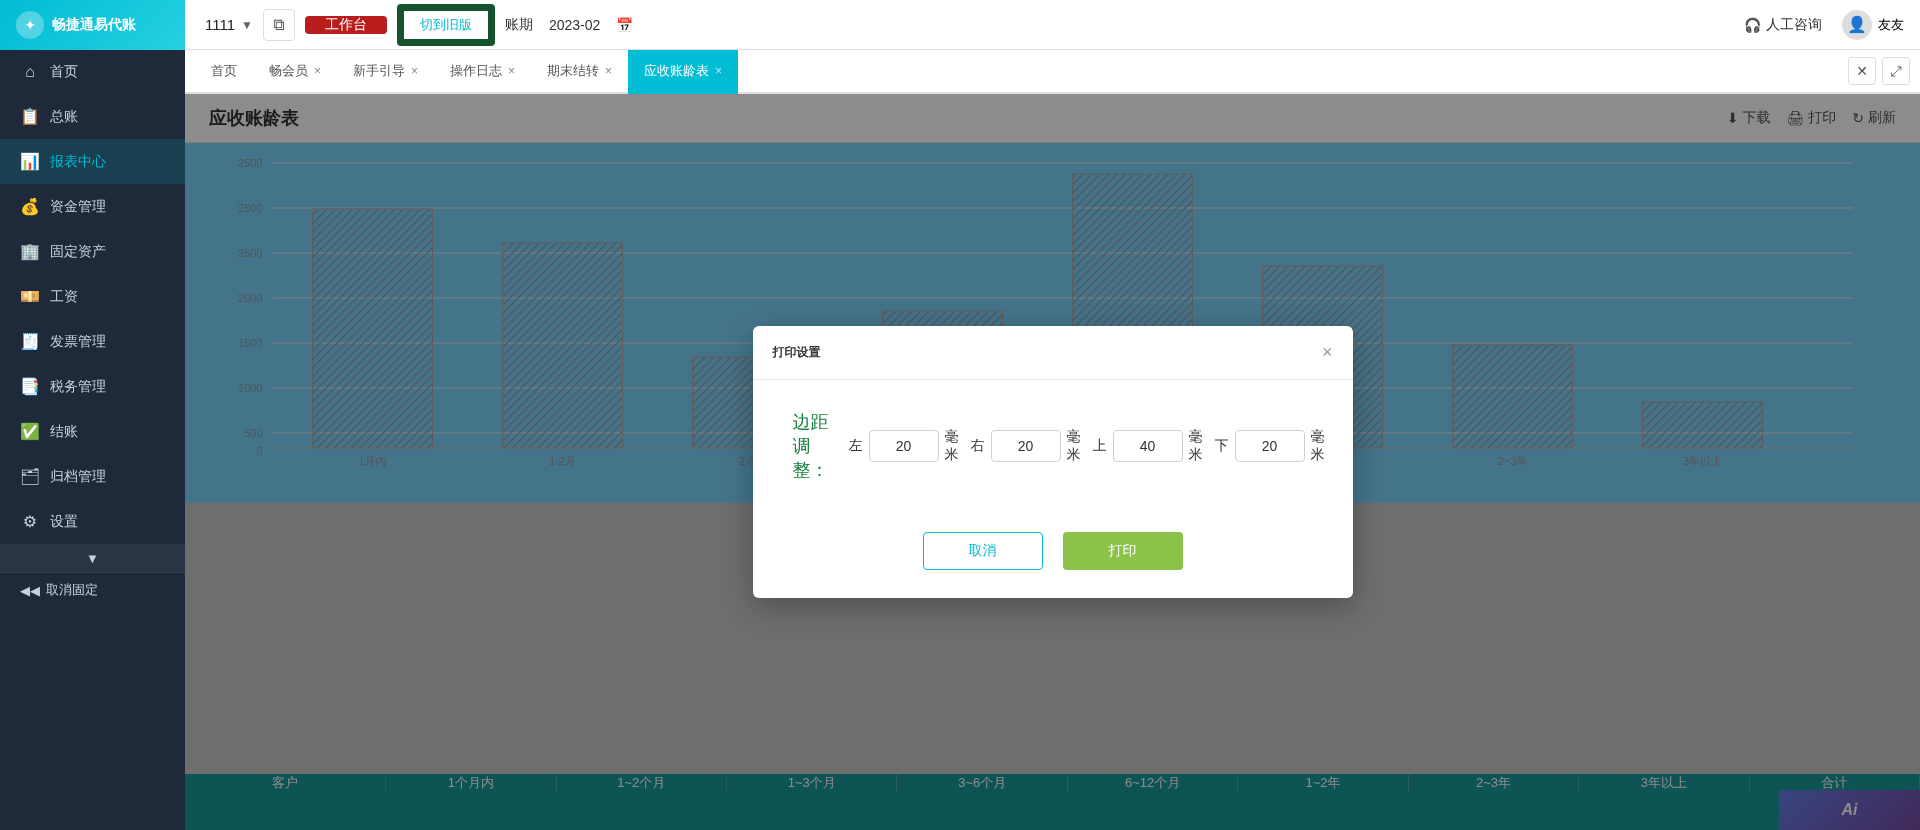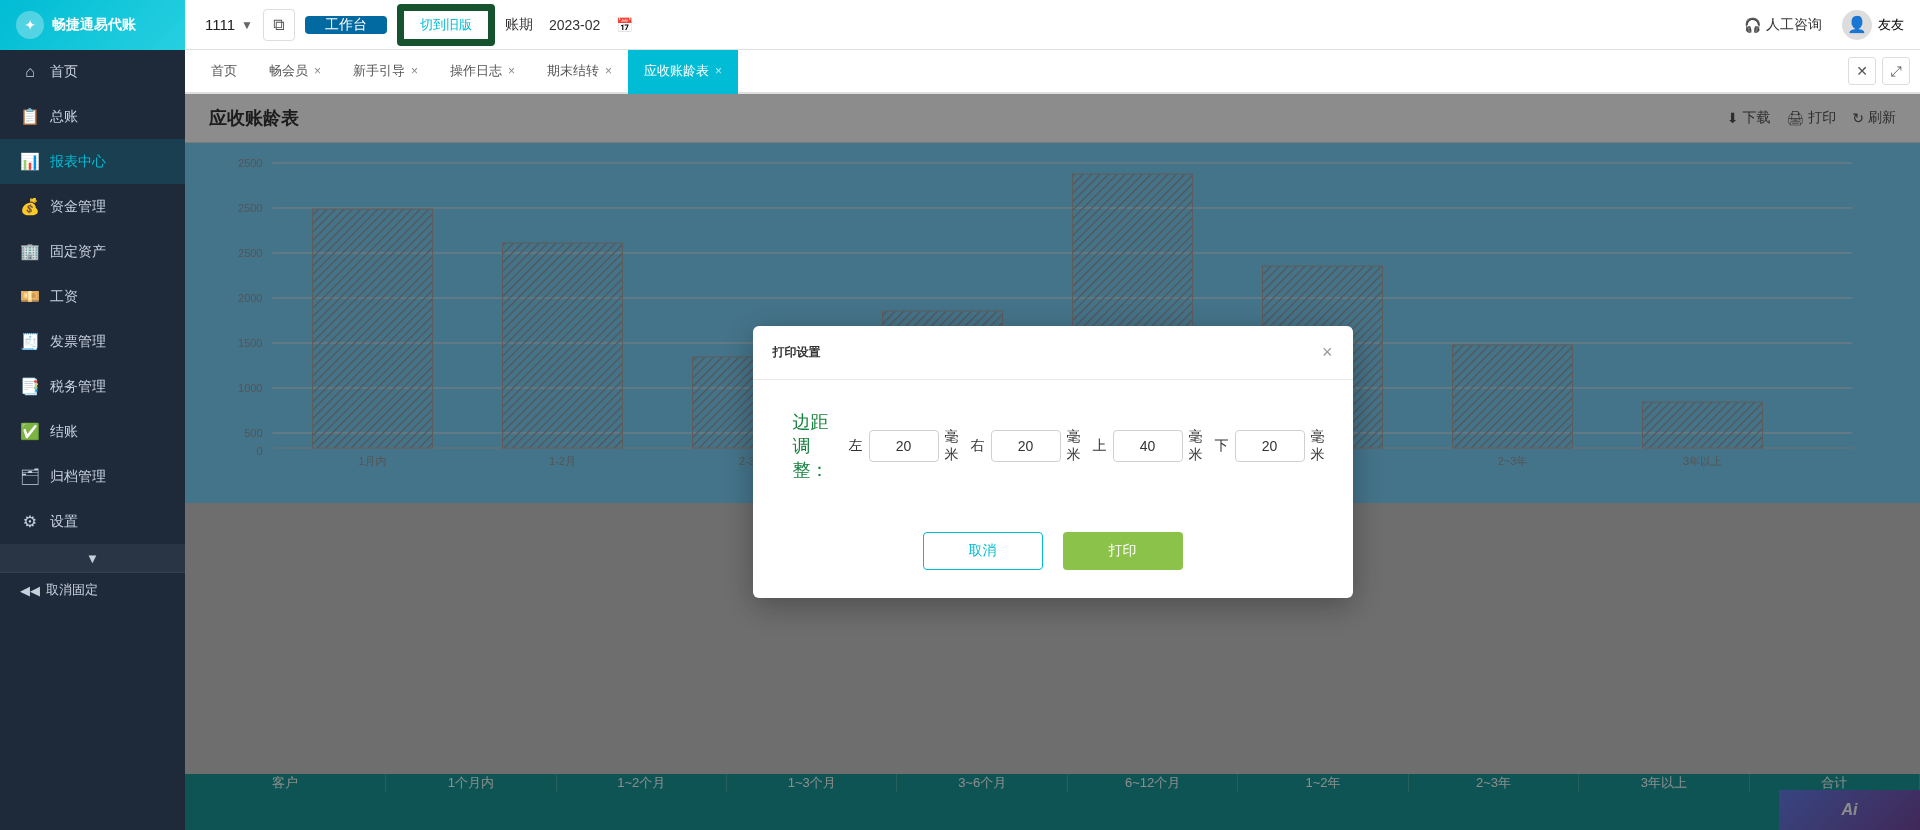--- a/index.html
+++ b/index.html
@@ -27,21 +27,21 @@
       font-size: 14px; color: #333;
     }
     .company-name { font-size: 15px; color: #222; }
     .dropdown-arrow { color: #666; font-size: 12px; cursor: pointer; }
     .copy-icon-btn {
       width: 32px; height: 32px; border: 1px solid #ddd; border-radius: 4px;
       display: flex; align-items: center; justify-content: center; cursor: pointer;
       background: #fff; color: #555; font-size: 16px;
     }
     .workbench-btn {
-      background: #0369a1; color: #fff; border: none; padding: 0 20px;
+      background: #b91c1c; color: #fff; border: none; padding: 0 20px;
       border-radius: 4px; cursor: pointer; font-size: 14px;
     }
     .switch-old-btn {
       border: 7px solid #14532d; color: #00bcd4; background: #fff;
       padding: 5px 16px; border-radius: 4px; cursor: pointer; font-size: 13px;
     }
     .account-period { display: flex; align-items: center; gap: 16px; font-size: 14px; color: #333; }
     .period-icon { color: #666; }
     .header-right {
       margin-left: auto; display: flex; align-items: center; gap: 20px;

